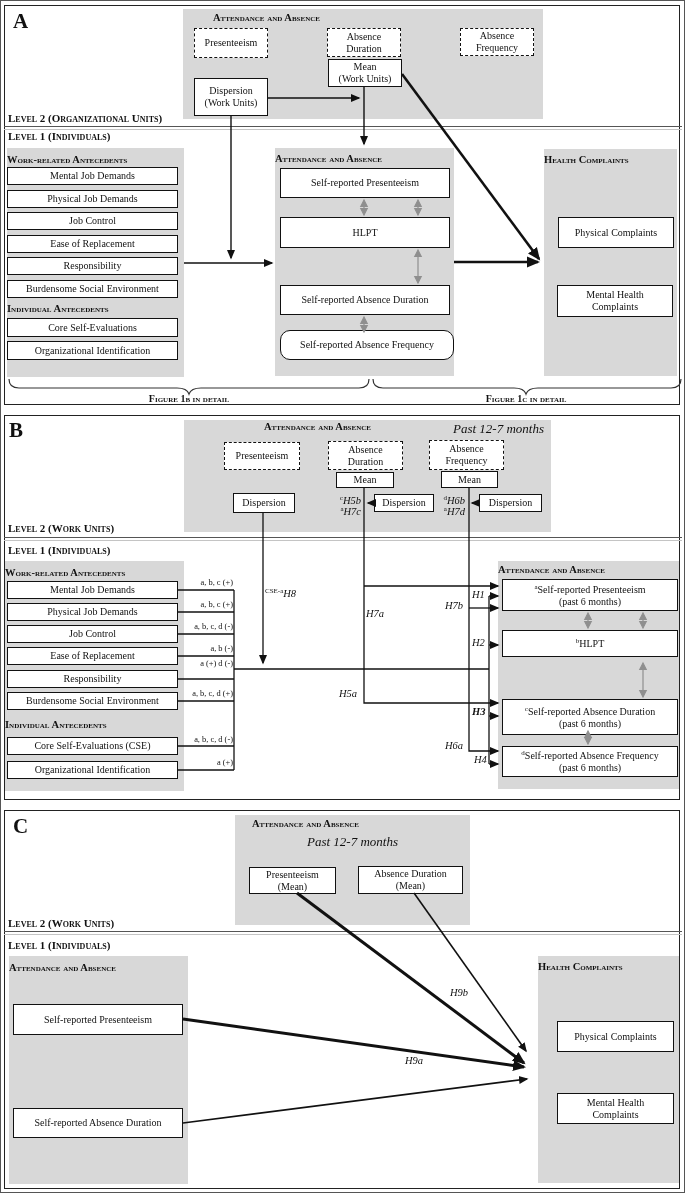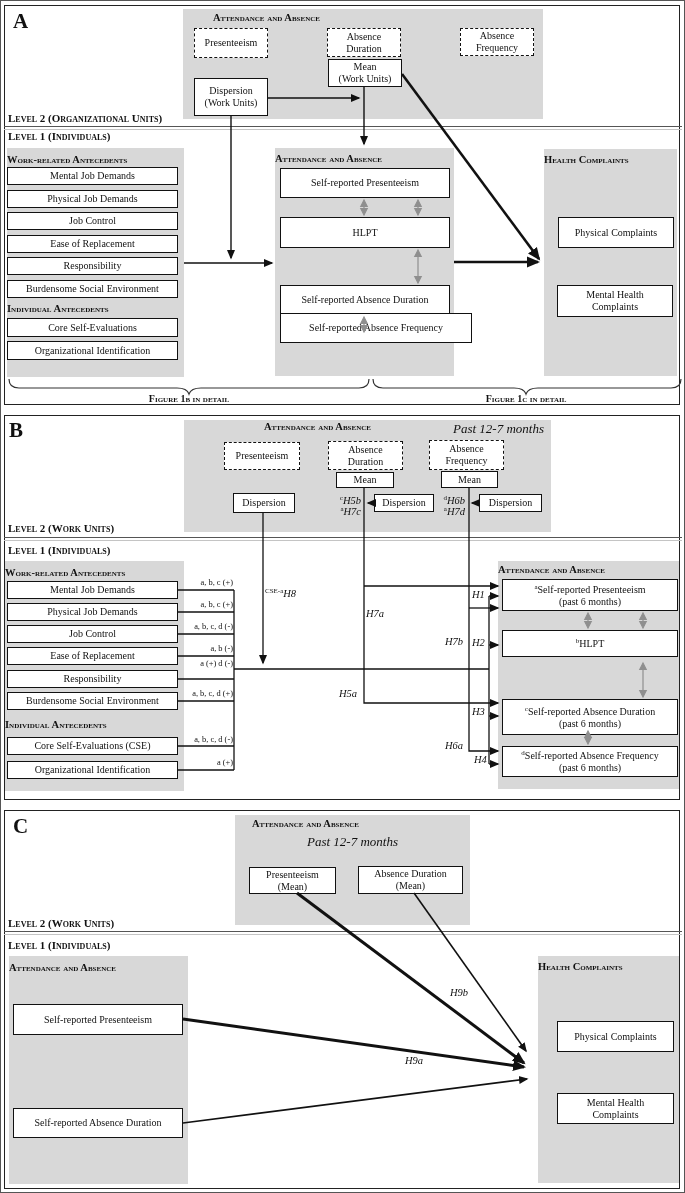--- a/index.html
+++ b/index.html
@@ -60,21 +60,21 @@
   <div class="node" style="left:6px;top:256px;width:171px;height:18px;">Responsibility</div>
   <div class="node" style="left:6px;top:279px;width:171px;height:18px;">Burdensome Social Environment</div>
   <div class="title" style="left:6px;top:302px;width:177px;">Individual Antecedents</div>
   <div class="node" style="left:6px;top:317px;width:171px;height:19px;">Core Self-Evaluations</div>
   <div class="node" style="left:6px;top:340px;width:171px;height:19px;">Organizational Identification</div>
 
   <div class="title" style="left:274px;top:152px;width:179px;">Attendance and Absence</div>
   <div class="node" style="left:279px;top:167px;width:170px;height:30px;">Self-reported Presenteeism</div>
   <div class="node" style="left:279px;top:216px;width:170px;height:31px;">HLPT</div>
   <div class="node" style="left:279px;top:284px;width:170px;height:30px;">Self-reported Absence Duration</div>
-  <div class="node" style="left:279px;top:312px;width:192px;height:30px;">Self-reported Absence Frequency</div>
+  <div class="node" style="left:279px;top:329px;width:174px;height:30px;border-radius:10px;">Self-reported Absence Frequency</div>
 
   <div class="title" style="left:543px;top:153px;width:133px;">Health Complaints</div>
   <div class="node" style="left:557px;top:216px;width:116px;height:31px;">Physical Complaints</div>
   <div class="node" style="left:556px;top:284px;width:116px;height:32px;">Mental Health
 Complaints</div>
 
   <div class="figlab" style="left:88px;top:392px;width:200px;">Figure 1b in detail</div>
   <div class="figlab" style="left:425px;top:392px;width:200px;">Figure 1c in detail</div>
 
   <div class="panel" style="top:414px;height:385px;"></div>
@@ -135,24 +135,24 @@
 (past 6 months)</span></span></div>
   <div class="node" style="left:501px;top:629px;width:176px;height:27px;"><span><span class="sup">b</span><span>HLPT</span></span></div>
   <div class="node" style="left:501px;top:698px;width:176px;height:36px;"><span><span class="sup">c</span><span>Self-reported Absence Duration
 (past 6 months)</span></span></div>
   <div class="node" style="left:501px;top:745px;width:176px;height:31px;"><span><span class="sup">d</span><span>Self-reported Absence Frequency
 (past 6 months)</span></span></div>
 
   <div class="hlab" style="left:264px;top:587px;"><span class="sup">CSE-a</span><span>H8</span></div>
   <div class="hlab" style="left:365px;top:571px;margin-top:36px;">H7a</div>
   <div class="hlab" style="left:471px;top:588px;">H1</div>
-  <div class="hlab" style="left:444px;top:635px;">H7b</div>
+  <div class="hlab" style="left:444px;top:599px;">H7b</div>
   <div class="hlab" style="left:471px;top:636px;">H2</div>
   <div class="hlab" style="left:338px;top:687px;">H5a</div>
-  <div class="hlab" style="left:471px;top:705px;">H3</div>
+  <div class="hlab" style="left:471px;top:705px;font-weight:bold;">H3</div>
   <div class="hlab" style="left:444px;top:739px;">H6a</div>
   <div class="hlab" style="left:473px;top:753px;text-align:right;">H4</div>
 
   <div class="panel" style="top:809px;height:379px;"></div>
   <div class="letter" style="left:12px;top:813px;">C</div>
 
   <div class="region" style="left:234px;top:814px;width:235px;height:110px;"></div>
   <div class="region" style="left:8px;top:955px;width:179px;height:228px;"></div>
   <div class="region" style="left:537px;top:955px;width:141px;height:227px;"></div>
 

